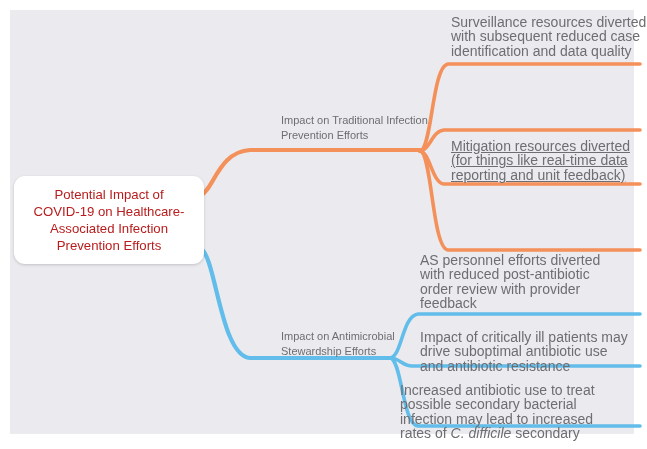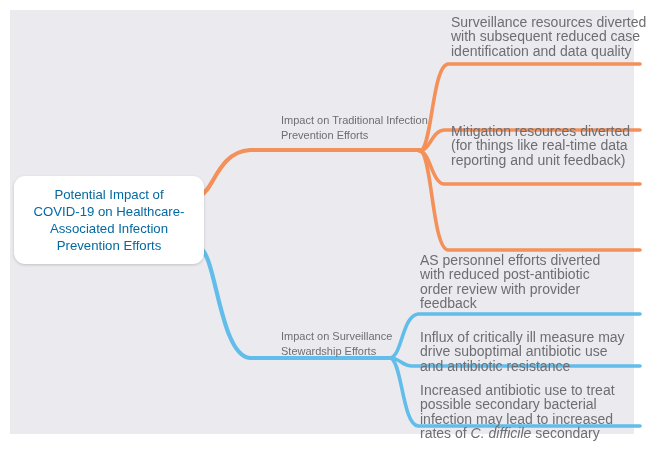--- a/index.html
+++ b/index.html
@@ -17,21 +17,21 @@
   }
   #edges{position:absolute;left:0;top:0;width:647px;height:449px;}
   .node{position:absolute;box-sizing:border-box;}
   #root{
     left:14px;top:176px;width:190px;height:88px;
     background:#ffffff;border-radius:11px;
     box-shadow:0 1px 3px rgba(0,0,0,.18);
     display:flex;align-items:center;justify-content:center;
   }
   #root .txt{
-    color:#0369a1;font-size:13.2px;line-height:17.2px;
+    color:#b91c1c;font-size:13.2px;line-height:17.2px;
     text-align:center;padding:0 8px;
   }
   .branch-label{
     color:#6d6d72;font-size:11px;line-height:14.6px;margin-left:48px;
   }
   .leaf{
     color:#6d6d72;font-size:14px;line-height:14.4px;
   }
   .leaf i,.branch-label i{font-style:italic;}
   .nowrap{white-space:pre-line;}
@@ -62,42 +62,42 @@
   <div class="node" id="root">
     <div class="txt nowrap">Potential Impact of
 COVID-19 on Healthcare-
 Associated Infection
 Prevention Efforts</div>
   </div>
 
   <div class="node branch-label nowrap" style="left:233px;top:113px;width:180px;">Impact on Traditional Infection
 Prevention Efforts</div>
 
-  <div class="node branch-label nowrap" style="left:233px;top:329px;width:180px;">Impact on Surveillance
+  <div class="node branch-label nowrap" style="left:233px;top:329px;width:180px;">Impact on Antimicrobial
 Stewardship Efforts</div>
 
   <div class="node leaf nowrap" style="left:451px;top:15px;width:196px;">Surveillance resources diverted
 with subsequent reduced case
 identification and data quality</div>
 
 
-  <div class="node leaf nowrap" style="left:451px;top:124px;width:196px;">Mitigation resources diverted
+  <div class="node leaf nowrap" style="left:451px;top:139px;width:196px;text-decoration:underline;">Mitigation resources diverted
 (for things like real-time data
 reporting and unit feedback)</div>
 
 
   <div class="node leaf nowrap" style="left:420px;top:253px;width:210px;">AS personnel efforts diverted
 with reduced post-antibiotic
 order review with provider
 feedback</div>
 
-  <div class="node leaf nowrap" style="left:420px;top:330px;width:218px;">Influx of critically ill measure may
+  <div class="node leaf nowrap" style="left:420px;top:330px;width:218px;">Impact of critically ill patients may
 drive suboptimal antibiotic use
 and antibiotic resistance</div>
 
-  <div class="node leaf" style="left:420px;top:383px;width:214px;">
+  <div class="node leaf" style="left:400px;top:383px;width:214px;">
     <span class="nowrap">Increased antibiotic use to treat
 possible secondary bacterial
 infection may lead to increased
 rates of </span><i>C. difficile</i><span> secondary</span>
   </div>
 
 </div>
 
 </body></html>

